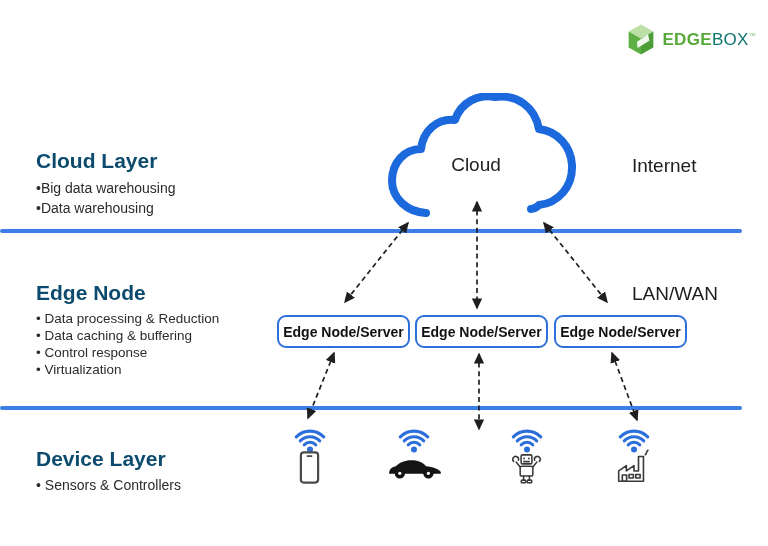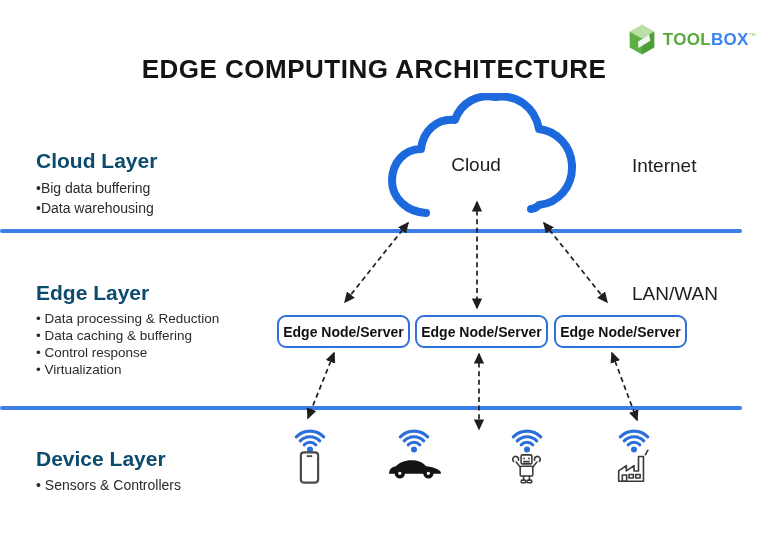--- a/index.html
+++ b/index.html
@@ -12,21 +12,21 @@
   
   .page-title{
     left:0;right:20px;top:54px;text-align:center;
     font-size:26px;font-weight:bold;letter-spacing:.5px;color:#141414;
   }
 
   
   .logo{right:12px;top:23px;display:flex;align-items:center;gap:6px;}
   .logo-text{font-size:17px;letter-spacing:.3px;white-space:nowrap;}
   .logo-text .bold{color:#57a93b;font-weight:bold;}
-  .logo-text .light{color:#3b82f6;font-weight:bold;}
+  .logo-text .light{color:#0f766e;font-weight:normal;}
   .logo-text sup{font-size:7px;color:#8cc878;}
 
   
   .layer-block h2{margin:0 0 5px 0;font-size:21px;font-weight:bold;color:#0c4a6e;}
   .layer-block ul{margin:0;padding:0;list-style:none;color:#2b2b2b;}
   .block-cloud{left:36px;top:149px;}
   .block-cloud li{font-size:14px;line-height:20px;}
   .block-edge{left:36px;top:281px;}
   .block-edge li{font-size:13.5px;line-height:17px;}
   .block-device{left:36px;top:447px;}
@@ -74,38 +74,37 @@
 
 <div class="canvas">
 
   <div class="abs logo">
     <svg width="30" height="33" viewBox="0 0 34 36">
       <polygon points="17,1 31,9 17,17 3,9" fill="#bcdfa6"></polygon>
       <polygon points="3,9 17,17 17,35 3,27" fill="#5fb044"></polygon>
       <polygon points="31,9 17,17 17,35 31,27" fill="#4d9e37"></polygon>
       <polygon points="25,12 26.5,19.5 13,27.5 12.5,20.5" fill="#ffffff" opacity="0.92"></polygon>
     </svg>
-    <div class="logo-text"><span class="bold">TOOL</span><span class="light">BOX</span><sup>™</sup></div>
-  </div>
-
-  <div class="abs page-title">EDGE COMPUTING ARCHITECTURE</div>
+    <div class="logo-text"><span class="bold">EDGE</span><span class="light">BOX</span><sup>™</sup></div>
+  </div>
+
 
   <div class="abs hline hline-1"></div>
   <div class="abs hline hline-2"></div>
 
   <div class="abs layer-block block-cloud">
     <h2>Cloud Layer</h2>
     <ul>
-      <li>•Big data buffering</li>
+      <li>•Big data warehousing</li>
       <li>•Data warehousing</li>
     </ul>
   </div>
 
   <div class="abs layer-block block-edge">
-    <h2>Edge Layer</h2>
+    <h2>Edge Node</h2>
     <ul>
       <li>• Data processing &amp; Reduction</li>
       <li>• Data caching &amp; buffering</li>
       <li>• Control response</li>
       <li>• Virtualization</li>
     </ul>
   </div>
 
   <div class="abs layer-block block-device">
     <h2>Device Layer</h2>

